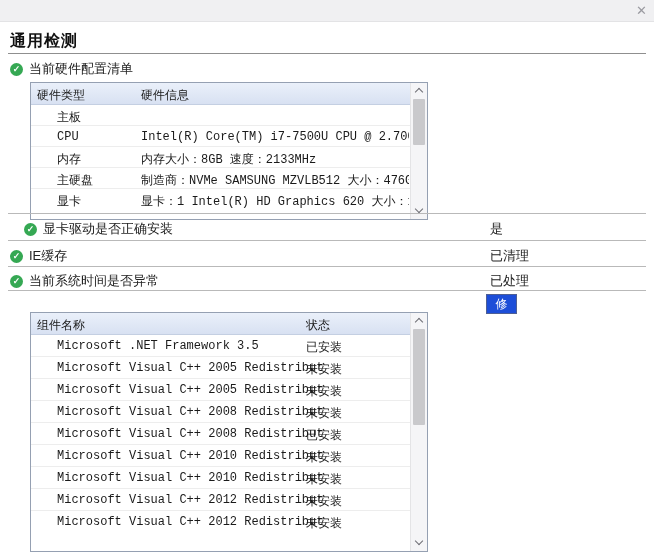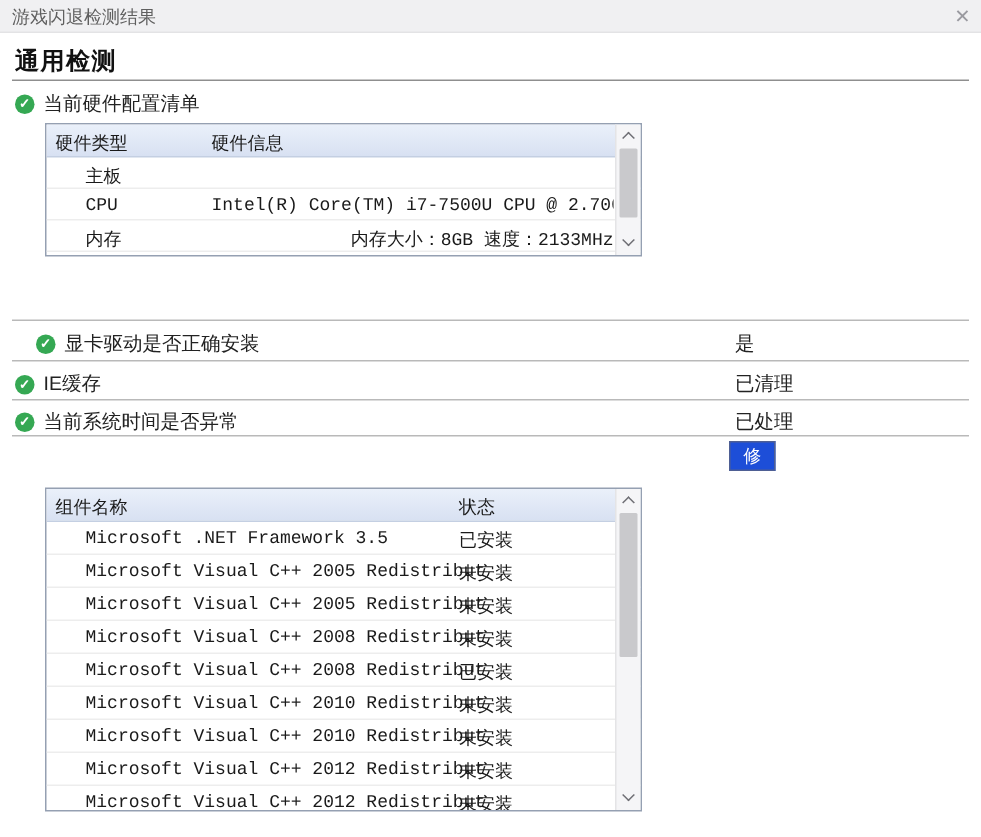--- a/index.html
+++ b/index.html
@@ -27,53 +27,52 @@
 
   
   .btn-repair { position:absolute; left:486px; top:294px; width:31px; height:20px; background:#1d4ed8; border:1px solid #4e5f94; color:#fff; font-size:12px; text-align:center; line-height:18px; letter-spacing:5px; padding-left:5px; cursor:pointer; }
 
   
   .tbl { position:absolute; left:30px; width:398px; background:#fff; border:1px solid #95a0b2; overflow:hidden; }
   .tbl-head { position:relative; height:22px; background:linear-gradient(#eaf0fa,#d8e1f2); border-bottom:1px solid #c4cfe2; font-size:12px; color:#1a1a1a; }
   .tbl-head span { position:absolute; top:4px; white-space:nowrap; }
   .trow { position:relative; border-bottom:1px solid #ededed; font-family:"Liberation Mono","DejaVu Sans Mono",monospace; font-size:12px; color:#1a1a1a; }
   .trow span { position:absolute; white-space:nowrap; }
-  .hw .trow { height:21px; } .hw .trow span { top:4px;text-align:right; }
+  .hw .trow { height:21px; } .hw .trow span { top:4px; }
   .cmp .trow { height:22px; } .cmp .trow span { top:4px; }
   .c1h { left:6px; } .c1 { left:26px; }
   .hw .c2 { left:110px; right:18px; overflow:hidden; }
   .cmp .c2 { left:275px; }
 
   
   .sbar { position:absolute; top:0; right:0; width:17px; bottom:0; background:#f5f5f7; border-left:1px solid #e4e4e6; }
   .sarrow { position:absolute; left:0; width:16px; height:14px; cursor:pointer; }
   .sarrow.up { top:1px; } .sarrow.down { bottom:1px; }
   .chev { position:absolute; left:5px; width:6px; height:6px; border-left:1px solid #6e6e74; border-top:1px solid #6e6e74; }
   .up .chev { top:5px; transform:rotate(45deg); }
   .down .chev { top:2px; transform:rotate(225deg); }
   .sthumb { position:absolute; left:2px; width:12px; background:#c9c9cc; border-radius:1px; cursor:pointer; }
 </style>
 </head>
 <body>
 
 <div class="dialog">
 
   <div class="titlebar">
-    <span class="title">游戏闪退检测结果</span>
     <span class="close">✕</span>
   </div>
 
   <div class="section-title">通用检测</div>
   <div class="rule"></div>
 
   <div class="chkrow" style="top:60px;">
     <span class="sicon ok">✓</span><span class="lbl">当前硬件配置清单</span>
   </div>
 
-  <div class="tbl hw" style="top:82px; height:89px;">
+  <div class="tbl hw" style="top:82px; height:138px;">
     <div class="tbl-head">
       <span class="c1h">硬件类型</span>
       <span style="left:110px;">硬件信息</span>
     </div>
     <div class="trow">
       <span class="c1">主板</span>
     </div>
     <div class="trow">
       <span class="c1">CPU</span>
       <span class="c2">Intel(R) Core(TM) i7-7500U CPU @ 2.70GHz</span>
@@ -115,21 +114,21 @@
 
   <div class="sep" style="top:266px;"></div>
   <div class="chkrow" style="top:272px;">
     <span class="sicon ok">✓</span><span class="lbl">当前系统时间是否异常</span>
   </div>
   <div class="chkval" style="top:272px;text-align:center;">已处理</div>
 
   <div class="sep" style="top:290px;"></div>
   <button class="btn-repair">修复</button>
 
-  <div class="tbl cmp" style="top:325px; height:216px;">
+  <div class="tbl cmp" style="top:312px; height:240px;">
     <div class="tbl-head">
       <span class="c1h">组件名称</span>
       <span style="left:275px;">状态</span>
     </div>
     <div class="trow">
       <span class="c1">Microsoft .NET Framework 3.5</span>
       <span class="c2">已安装</span>
     </div>
     <div class="trow">
       <span class="c1">Microsoft Visual C++ 2005 Redistribut</span>

